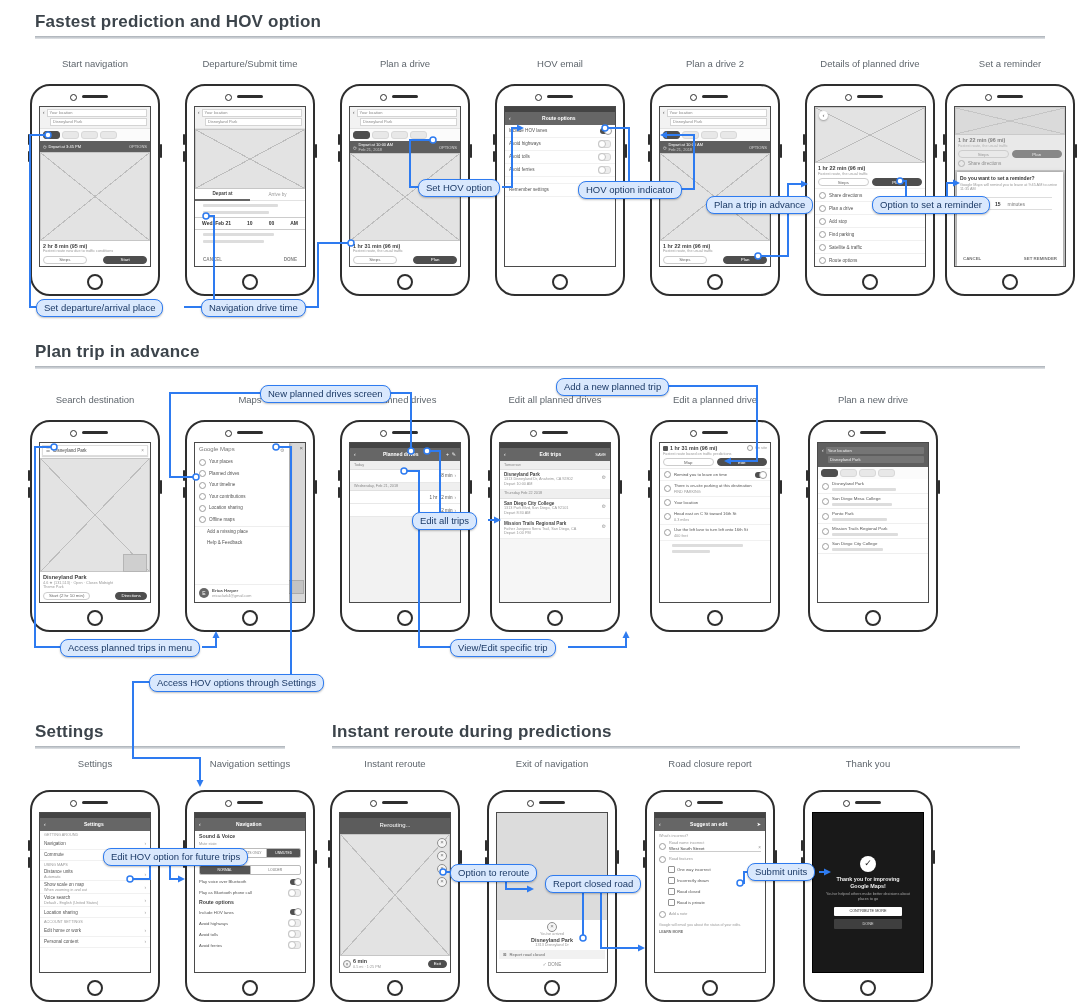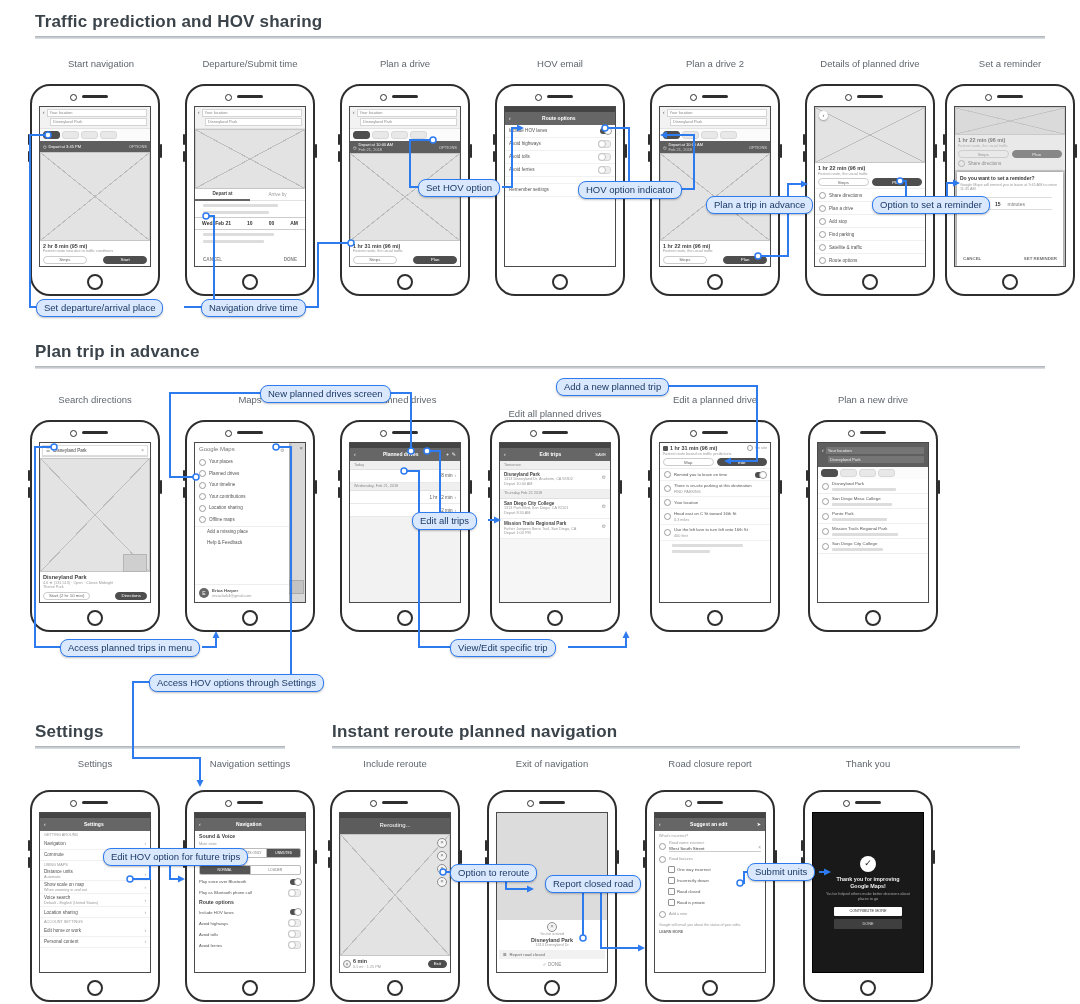--- a/index.html
+++ b/index.html
@@ -56,45 +56,45 @@
   .seg .sel{background:#555;color:#fff}
   .gbar{height:3px;background:#ddd;border-radius:1px}
   .xcirc{width:10px;height:10px;border-radius:50%;border:1px solid #8f8f8f;background:#f5f5f5;color:#777;
          display:flex;align-items:center;justify-content:center;font-size:6px;flex:none;box-sizing:border-box}
   .backchip{position:absolute;left:3px;top:3px;width:9px;height:9px;border-radius:50%;background:#fff;
             box-shadow:0 1px 2px rgba(0,0,0,.3);display:flex;align-items:center;justify-content:center;color:#555;font-size:6px}
 </style>
 </head>
 <body>
 
-<div class="shead" style="left:35px;top:12px">Traffic prediction and HOV sharing</div>
+<div class="shead" style="left:35px;top:12px">Fastest prediction and HOV option</div>
 <div class="srule" style="left:35px;top:36px;width:1010px"></div>
 <div class="shead" style="left:35px;top:342px">Plan trip in advance</div>
 <div class="srule" style="left:35px;top:366px;width:1010px"></div>
 <div class="shead" style="left:35px;top:722px">Settings</div>
 <div class="srule" style="left:35px;top:746px;width:250px"></div>
-<div class="shead" style="left:332px;top:722px">Instant reroute planned navigation</div>
+<div class="shead" style="left:332px;top:722px">Instant reroute during predictions</div>
 <div class="srule" style="left:332px;top:746px;width:688px"></div>
 
-<div class="plabel" style="left:36px;top:58px">Start navigation</div>
+<div class="plabel" style="left:30px;top:58px">Start navigation</div>
 <div class="plabel" style="left:185px;top:58px">Departure/Submit time</div>
 <div class="plabel" style="left:340px;top:58px">Plan a drive</div>
 <div class="plabel" style="left:495px;top:58px">HOV email</div>
 <div class="plabel" style="left:650px;top:58px">Plan a drive 2</div>
 <div class="plabel" style="left:805px;top:58px">Details of planned drive</div>
 <div class="plabel" style="left:945px;top:58px">Set a reminder</div>
-<div class="plabel" style="left:30px;top:394px">Search directions</div>
+<div class="plabel" style="left:30px;top:394px">Search destination</div>
 <div class="plabel" style="left:185px;top:394px">Maps</div>
 <div class="plabel" style="left:340px;top:394px">Planned drives</div>
-<div class="plabel" style="left:490px;top:408px">Edit all planned drives</div>
+<div class="plabel" style="left:490px;top:394px">Edit all planned drives</div>
 <div class="plabel" style="left:650px;top:394px">Edit a planned drive</div>
 <div class="plabel" style="left:808px;top:394px">Plan a new drive</div>
 <div class="plabel" style="left:30px;top:758px">Settings</div>
 <div class="plabel" style="left:185px;top:758px">Navigation settings</div>
-<div class="plabel" style="left:330px;top:758px">Include reroute</div>
+<div class="plabel" style="left:330px;top:758px">Instant reroute</div>
 <div class="plabel" style="left:487px;top:758px">Exit of navigation</div>
 <div class="plabel" style="left:645px;top:758px">Road closure report</div>
 <div class="plabel" style="left:803px;top:758px">Thank you</div>
 
 <div class="ph" style="left:30px;top:84px">
   <span class="cam"></span>
     <span class="spk"></span>
     <span class="home"></span>
   <div class="scr">
     <div class="topcard">

